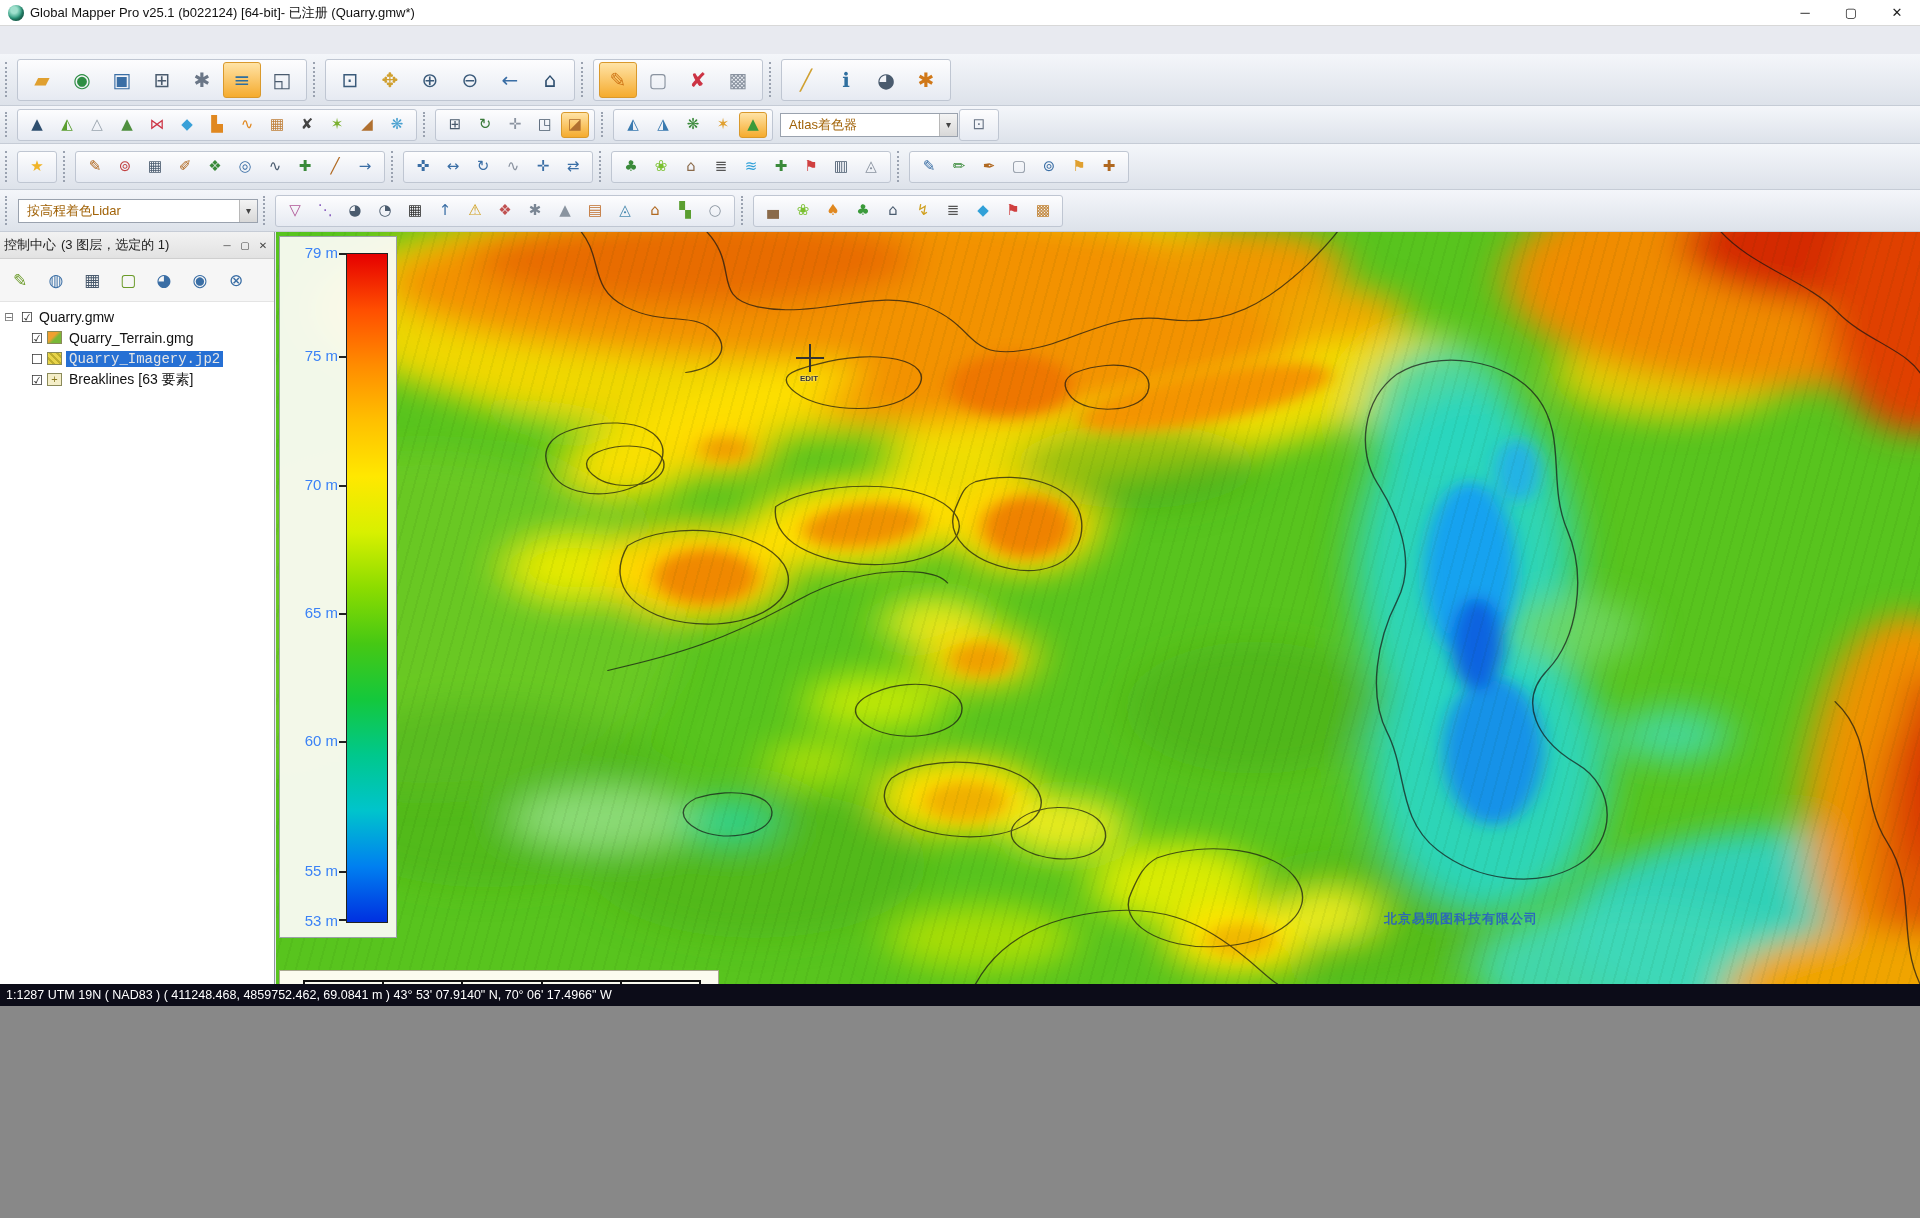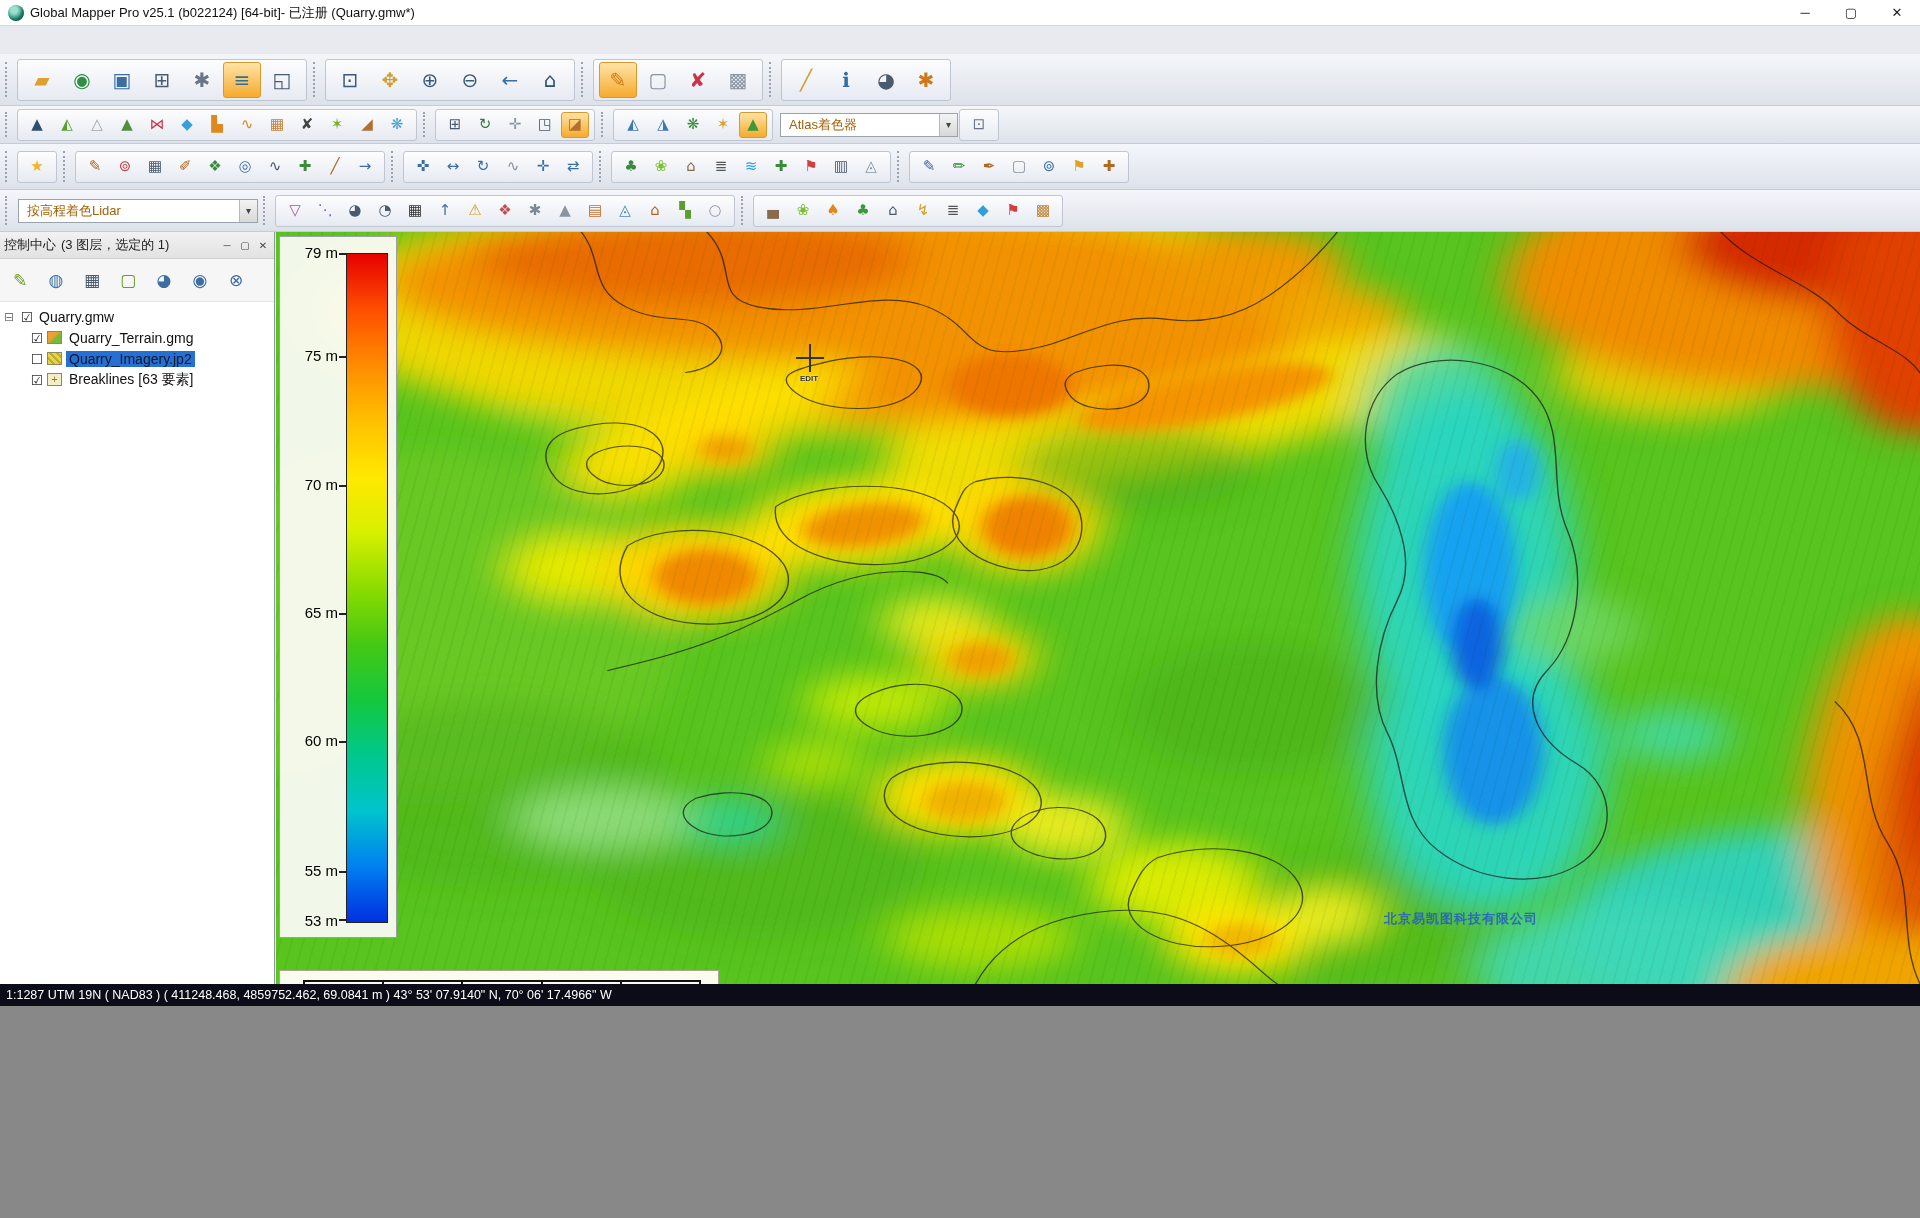--- a/index.html
+++ b/index.html
@@ -64,30 +64,30 @@
   .texp{font-size:12px;color:#777;width:14px;}
   .tcb{font-size:14px;color:#333;width:18px;text-align:center;}
   .thumb{width:15px;height:13px;border:1px solid #8a8a5a;margin:0 4px 0 1px;box-sizing:border-box;
          position:relative;flex:none;}
   .thumb.terrain{background:linear-gradient(135deg,#f0a030 0 40%,#78b838 60% 100%);}
   .thumb.imagery{background:repeating-linear-gradient(45deg,#e8d44a 0 3px,#beae2e 3px 5px);}
   .thumb.bl{background:#f4eec8;}
   .thumb.bl::after{content:"+";position:absolute;left:0;top:0;width:100%;text-align:center;
                    line-height:11px;font-size:11px;color:#8a7a20;}
   .tlabel{padding:0 3px;}
-  .tlabel.sel{background:#2670d4;color:#0f172a;}
+  .tlabel.sel{background:#2670d4;color:#e5e5e5;font-family:Liberation Mono, monospace;}
   
   .map{position:absolute;left:276px;top:0;right:0;bottom:0;overflow:hidden;background:#58c41e;}
   .map svg{position:absolute;left:0;top:0;width:100%;height:100%;}
   .stripes{position:absolute;inset:0;pointer-events:none;
            background:repeating-linear-gradient(105deg,rgba(20,60,0,.05) 0 2px,transparent 2px 11px);}
   .legend{position:absolute;left:3px;top:4px;width:118px;height:702px;background:rgba(251,251,244,.95);
           border:1px solid #9aa0a8;box-sizing:border-box;}
   .lbar{position:absolute;left:66px;top:16px;width:40px;height:668px;border:1px solid #222;}
-  .llab{position:absolute;left:2px;width:56px;text-align:right;font-size:15px;color:#000000;line-height:18px;}
+  .llab{position:absolute;left:2px;width:56px;text-align:right;font-size:15px;color:#3b82f6;line-height:18px;}
   .ltick{position:absolute;left:59px;width:7px;height:2px;background:#222;}
   .scalebar{position:absolute;left:3px;top:738px;width:440px;height:40px;background:#fbfbef;
             border:1px solid #a8a890;box-sizing:border-box;}
   .sline{position:absolute;left:24px;top:9px;width:396px;border-top:2px solid #111;}
   .stick{position:absolute;top:9px;width:2px;height:9px;background:#111;}
   .slab{position:absolute;top:20px;transform:translateX(-50%);font-size:14px;color:#111;white-space:nowrap;}
   .cursor{position:absolute;left:520px;top:112px;width:28px;height:28px;}
   .chh{position:absolute;left:0;top:13px;width:28px;height:2px;background:#333;}
   .chv{position:absolute;left:13px;top:0;width:2px;height:28px;background:#333;}
   .cl{position:absolute;left:4px;top:30px;font-size:8px;font-weight:bold;color:#333;

